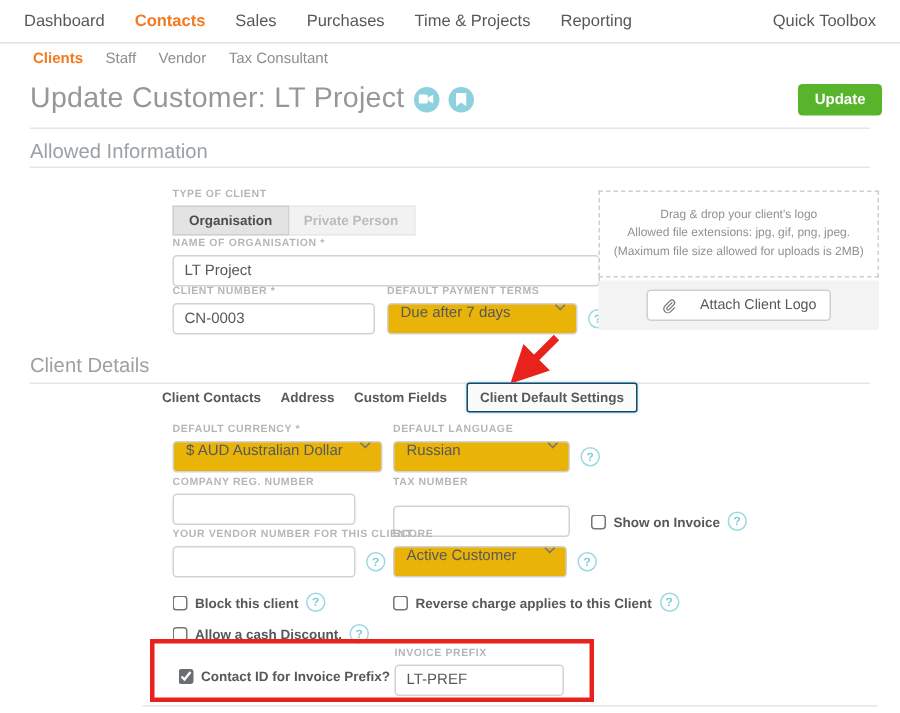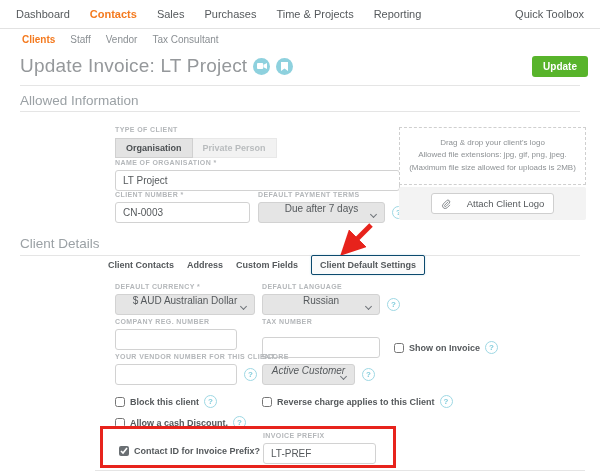--- a/index.html
+++ b/index.html
@@ -33,23 +33,23 @@
 
   .hr { position:absolute; left:20px; width:560px; border-top:1px solid #e5e5e5; height:0; }
   .sec-head { position:absolute; left:20px; font-size:13.5px; color:#9ba1a5; font-weight:400; }
 
   
   .lbl { display:block; font-size:7px; font-weight:bold; letter-spacing:.4px;
          color:#b4b7ba; text-transform:uppercase; margin-bottom:4px; white-space:nowrap; }
   .inp { height:21px; border:1px solid #d2d2d2; border-radius:3px; font-size:10px;
          color:#55595c; padding:0 7px; background:#fff; width:100%;
          font-family:"Liberation Sans", sans-serif; }
-  .sel { height:21px; border:1px solid #d2d2d2; border-radius:3px; background:#e5e5e5;
-         display:flex; align-items:center; padding:0 8px; font-size:10px; color:#55595c;
-         cursor:pointer;flex-direction:column; }
+  .sel { height:21px; border:1px solid #d2d2d2; border-radius:3px; background:#eab308;
+         display:flex; padding:0 8px; font-size:10px; color:#55595c;
+         cursor:pointer; }
   .chev { width:5px; height:5px; border-right:1.5px solid #70757a; border-bottom:1.5px solid #70757a;
           transform:rotate(45deg); margin-left:auto; margin-top:-2px; }
   .help { width:13px; height:13px; border-radius:50%; border:1px solid #9ed8e4; color:#7fcbdb;
           font-size:8px; font-weight:bold; display:inline-flex; align-items:center;
           justify-content:center; background:#fff; cursor:pointer; flex:none; }
   .cbrow { display:flex; align-items:center; gap:5px; }
   .cbrow input[type=checkbox] { width:10px; height:10px; margin:0; accent-color:#6a6f73; }
   .cblab { font-size:9px; font-weight:bold; color:#55595c; white-space:nowrap; }
 
   
@@ -97,21 +97,21 @@
   </div>
 
   <div class="subnav">
     <span class="subitem active">Clients</span>
     <span class="subitem">Staff</span>
     <span class="subitem">Vendor</span>
     <span class="subitem">Tax Consultant</span>
   </div>
 
   <div class="title-row">
-    <span class="page-title">Update Invoice: LT Project</span>
+    <span class="page-title">Update Customer: LT Project</span>
     <span class="round-ic">
       <svg width="10" height="8" viewBox="0 0 10 8">
           <rect x="0" y="1" width="6.2" height="6" rx="1" fill="#fff"></rect>
           <path d="M6.5 2.8 L10 1 V7 L6.5 5.2 Z" fill="#fff"></path>
         </svg>
     </span>
     <span class="round-ic">
       <svg width="7" height="9" viewBox="0 0 7 9">
           <path d="M0 0 H7 V9 L3.5 6.4 L0 9 Z" fill="#fff"></path>
         </svg>
@@ -230,21 +230,21 @@
     <span class="lbl">YOUR VENDOR NUMBER FOR THIS CLIENT</span>
     <div style="display:flex; align-items:center; gap:7px;">
       <input class="inp" style="width: 122px;" value="">
       <span class="help">?</span>
     </div>
   </div>
 
   <div class="fgroup" style="left:262px; top:353px;">
     <span class="lbl">SCORE</span>
     <div style="display:flex; align-items:center; gap:7px;">
-      <div class="sel" style="width:93px;font-style:italic;">
+      <div class="sel" style="width:116px;">
         <span>Active Customer</span>
         <span class="chev"></span>
       </div>
       <span class="help">?</span>
     </div>
   </div>
 
   <div class="fgroup cbrow" style="left:115px; top:395px;">
     <input type="checkbox" style="">
     <span class="cblab">Block this client</span>

